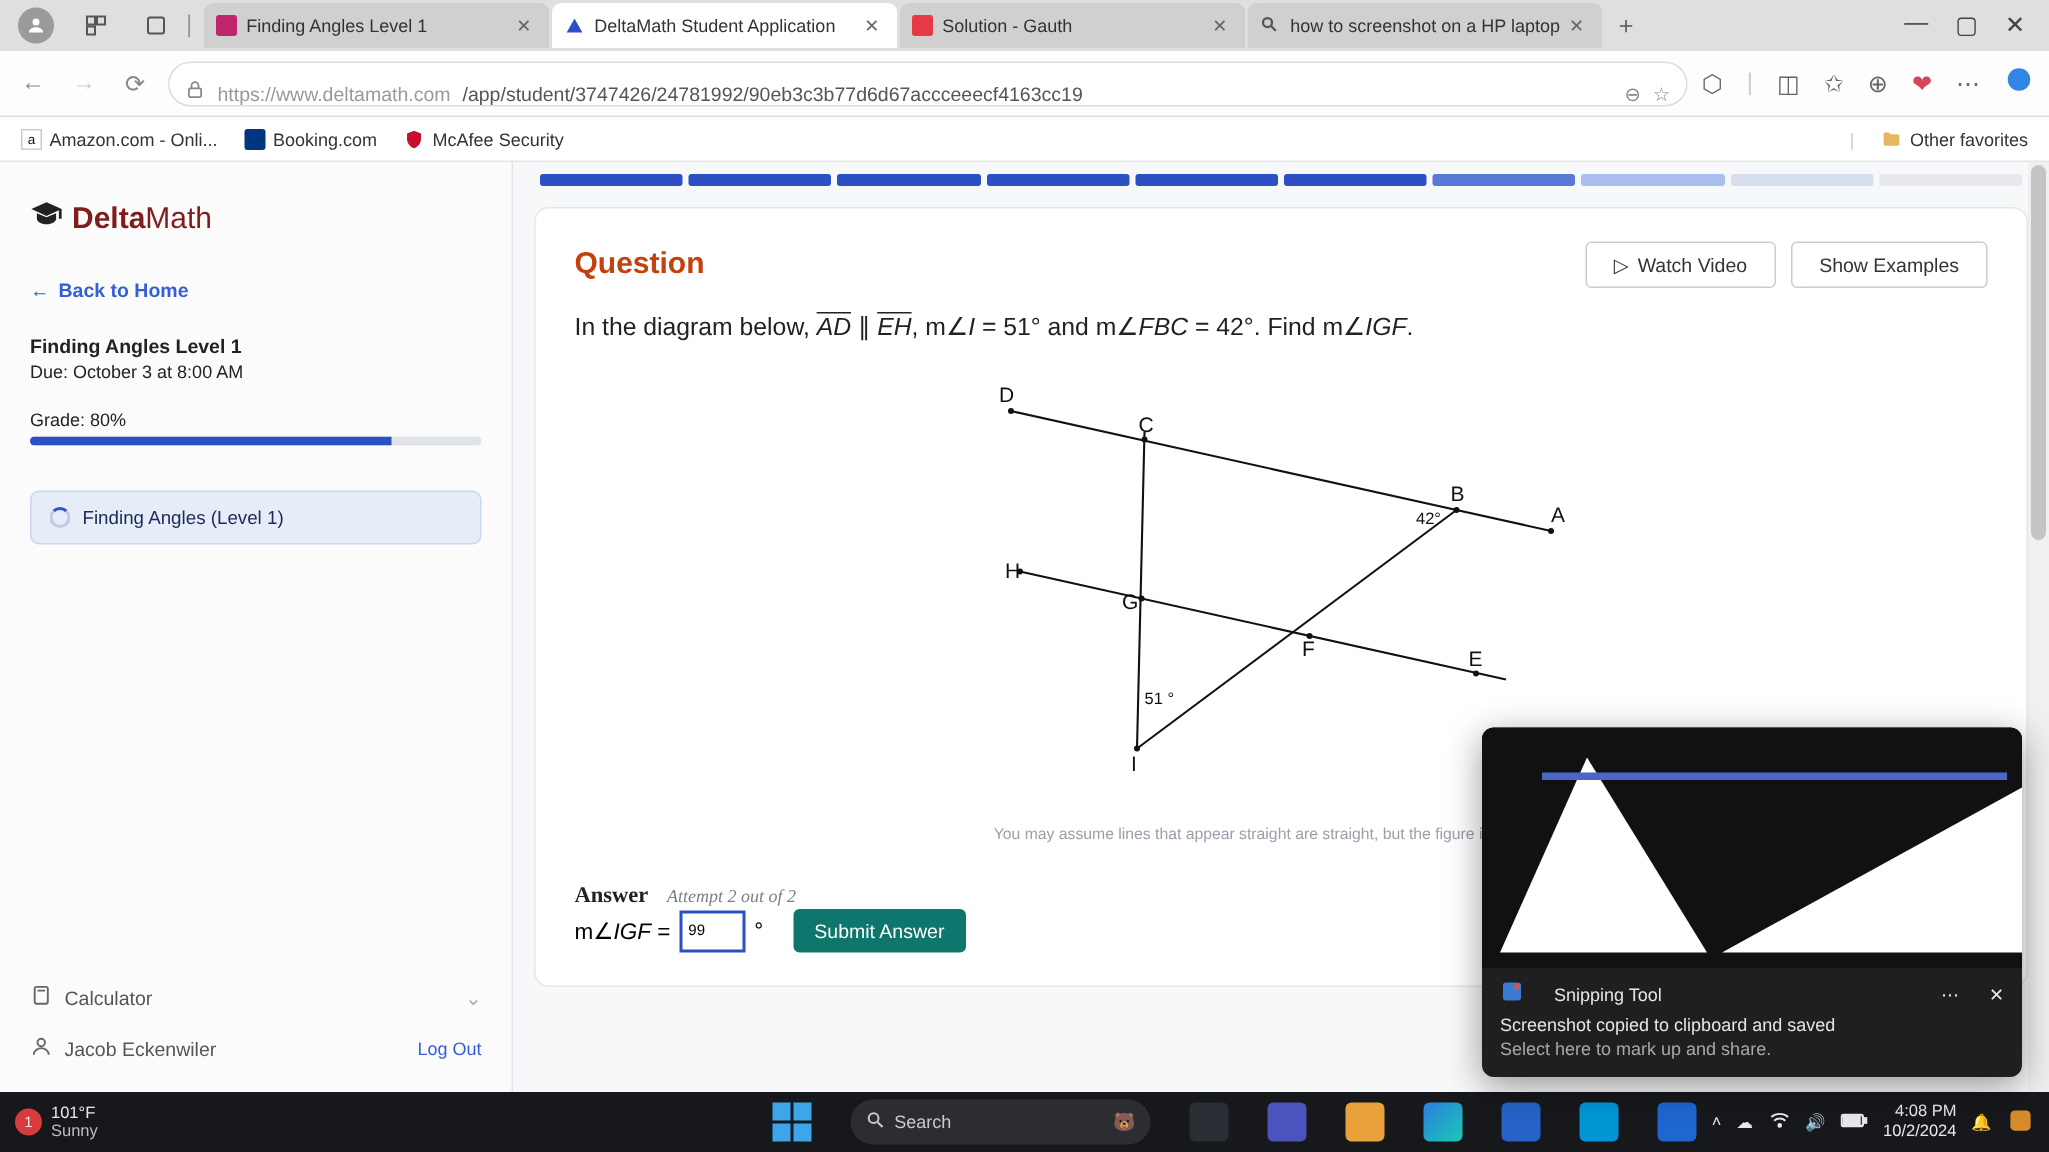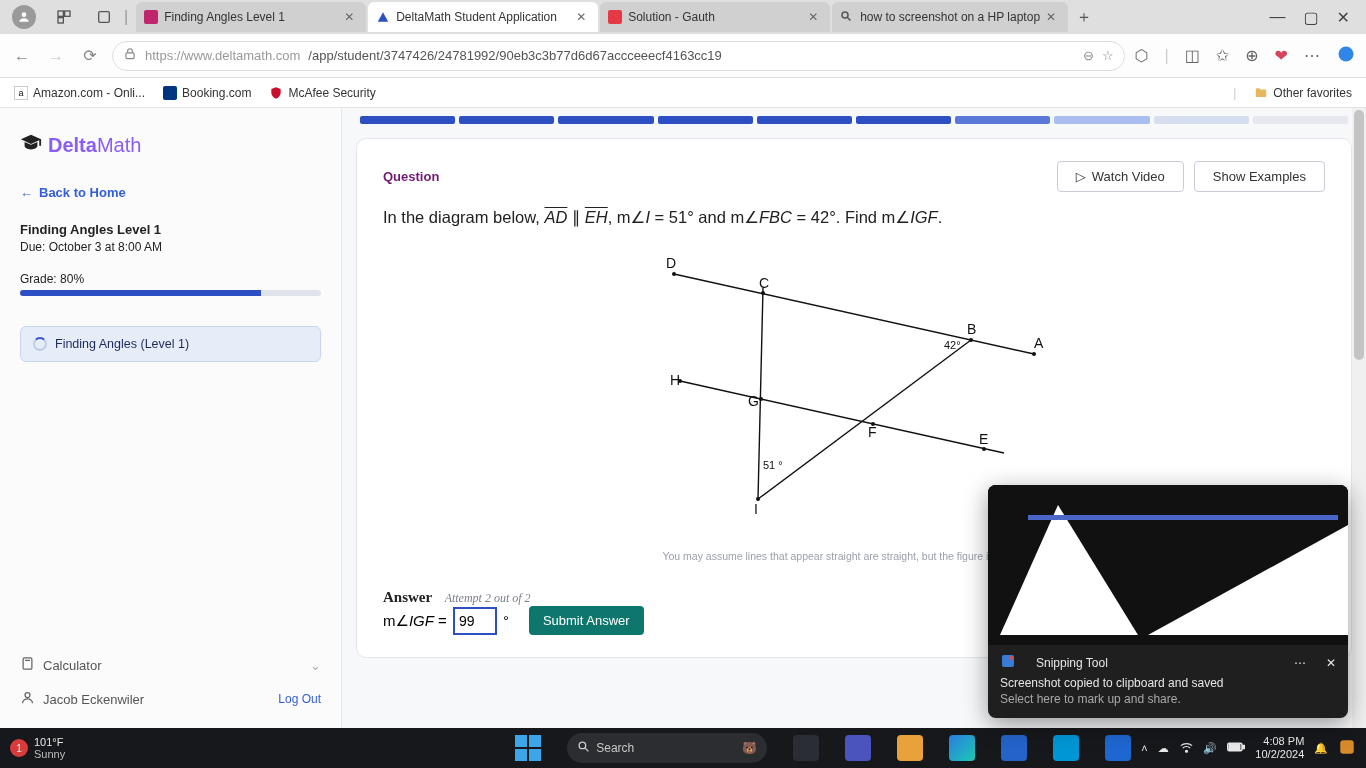--- a/index.html
+++ b/index.html
@@ -14,34 +14,34 @@
 .tab.active { background: #fff; }
 .tab .fav { width: 14px; height: 14px; flex-shrink: 0; }
 .tab .title { flex: 1; white-space: nowrap; overflow: hidden; text-overflow: ellipsis; }
 .tab .close { width: 14px; color: #666; }
 .newtab { width: 28px; height: 28px; display: flex; align-items: center; justify-content: center; color: #555; }
 .winctrl { display: flex; gap: 18px; padding: 0 12px; color: #444; }
 
 
 .addrbar { height: 44px; background: #fdfdfd; display: flex; align-items: center; padding: 0 10px; gap: 10px; border-bottom: 1px solid #ddd; }
 .addrbar .nav-icon { width: 24px; color: #888; text-align: center; }
-.urlbox { flex: 1; height: 30px; background: #fff; border: 1px solid #ddd; border-radius: 16px; display: flex; align-items: center; padding: 0 10px; gap: 8px; font-size: 13px; color: #999; }
+.urlbox { flex: 1; height: 30px; background: #fff; border: 1px solid #ddd; border-radius: 16px; display: flex; align-items: flex-end; padding: 0 10px; gap: 8px; font-size: 13px; color: #999; }
 .urlbox .path-dark { color: #555; }
 .addr-icons { display: flex; gap: 16px; align-items: center; color: #666; }
 
 
 .bmbar { height: 30px; background: #fff; display: flex; align-items: center; padding: 0 14px; gap: 18px; font-size: 12px; color: #333; border-bottom: 1px solid #e5e5e5; }
 .bm-item { display: flex; align-items: center; gap: 5px; }
 .bm-icon { width: 14px; height: 14px; }
 .bmbar .spacer { flex: 1; }
 
 
 .content { position: absolute; top: 108px; left: 0; right: 0; bottom: 40px; background: #f7f8fa; display: flex; }
 .sidebar { width: 342px; background: #fbfbfc; border-right: 1px solid #e4e6ea; padding: 24px 20px 12px; display: flex; flex-direction: column; }
-.brand { font-size: 20px; font-weight: 400; color: #8b5cf6; margin-bottom: 26px; display: flex; align-items: center; gap: 6px; }
+.brand { font-size: 20px; font-weight: 400; color: #7f1d1d; margin-bottom: 26px; display: flex; align-items: center; gap: 6px; }
 .brand .cap { font-weight: 700; }
 .backlink { color: #355fd6; font-size: 13px; font-weight: 600; margin-bottom: 22px; display: flex; align-items: center; gap: 6px; }
 .assign-title { font-size: 13px; font-weight: 700; color: #222; }
 .due { font-size: 12px; color: #222; margin-top: 3px; }
 .grade-lbl { font-size: 12px; color: #222; margin-top: 18px; }
 .prog { width: 100%; height: 6px; background: #e0e3ea; border-radius: 3px; margin-top: 4px; overflow: hidden; }
 .prog .fill { height: 100%; background: #2d4fc4; width: 80%; }
 .topic-card { margin-top: 30px; background: #e6edf9; border: 1px solid #c8d6ef; border-radius: 6px; padding: 10px 12px; font-size: 12.5px; color: #1b2b57; display: flex; align-items: center; gap: 8px; }
 .spinner { width: 14px; height: 14px; border: 2px solid #c0cbe6; border-top-color: #3352c7; border-radius: 50%; }
 .sidebar .flex1 { flex: 1; }
@@ -50,32 +50,32 @@
 
 .main { flex: 1; padding: 8px 14px 0 14px; overflow: hidden; position: relative; }
 .segbar { display: flex; gap: 4px; height: 8px; margin-bottom: 14px; padding: 0 4px; }
 .seg { flex: 1; background: #2d4fc4; border-radius: 2px; }
 .seg.l1 { background: #5a78d6; }
 .seg.l2 { background: #a9bdf0; }
 .seg.l3 { background: #d7deef; }
 .seg.l4 { background: #e6e8ee; }
 .card { background: #fff; border: 1px solid #e3e6ec; border-radius: 10px; padding: 22px 26px; }
 .card-hd { display: flex; align-items: center; margin-bottom: 16px; }
-.qlabel { font-size: 13px; font-weight: 700; color: #701a75; }
+.qlabel { font-size: 20px; font-weight: 700; color: #c2410c; }
 .card-hd .gap { flex: 1; }
 .pillbtn { border: 1px solid #c7ccd7; background: #fff; padding: 7px 18px; font-size: 13px; border-radius: 4px; color: #333; display: flex; align-items: center; gap: 6px; margin-left: 10px; }
 .qtext { font-family: Georgia, 'Times New Roman', serif; font-size: 16.5px; color: #222; margin: 6px 0 16px; }
 .ovl { text-decoration: overline; }
 .figure { width: 100%; height: 300px; display: flex; justify-content: center; }
 .note { font-size: 10.5px; color: #9aa0ab; text-align: center; margin-top: 6px; }
 .ans-sec { margin-top: 26px; }
 .ans-hd { font-family: Georgia, serif; font-size: 15px; font-weight: 700; color: #222; display: inline; }
 .attempt { font-size: 12px; color: #7a7f8b; margin-left: 8px; font-family: Georgia, serif; font-style: italic; }
 .ans-line { display: flex; align-items: center; gap: 6px; font-family: Georgia, serif; font-size: 15px; }
-.ansinput { width: 44px; height: 28px; border: 2px solid #2d4fc4; text-align: left; padding-left: 4px; font-size: 14px; }
+.ansinput { width: 44px; height: 28px; border: 2px solid #2d4fc4; text-align: left; padding-left: 4px; font-size: 10px; }
 .submitbtn { background: #0f766e; color: #fff; border: none; padding: 7px 14px; font-size: 13px; border-radius: 4px; margin-left: 14px; }
 
 .vscroll { position: absolute; right: 0; top: 108px; bottom: 40px; width: 14px; background: #f0f0f0; }
 .vscroll .thumb { position: absolute; left: 2px; right: 2px; top: 2px; height: 250px; background: #c4c4c4; border-radius: 5px; }
 
 
 .toast { position: absolute; right: 18px; bottom: 50px; width: 360px; background: #1f1f1f; border-radius: 8px; overflow: hidden; color: #e6e6e6; font-size: 12px; box-shadow: 0 6px 24px rgba(0,0,0,.4); z-index: 50; }
 .toast .preview { height: 160px; background: #111; position: relative; }
 .toast .preview svg { width: 100%; height: 100%; }
 .toast .row1 { display: flex; align-items: center; padding: 8px 12px 4px; gap: 20px; }

